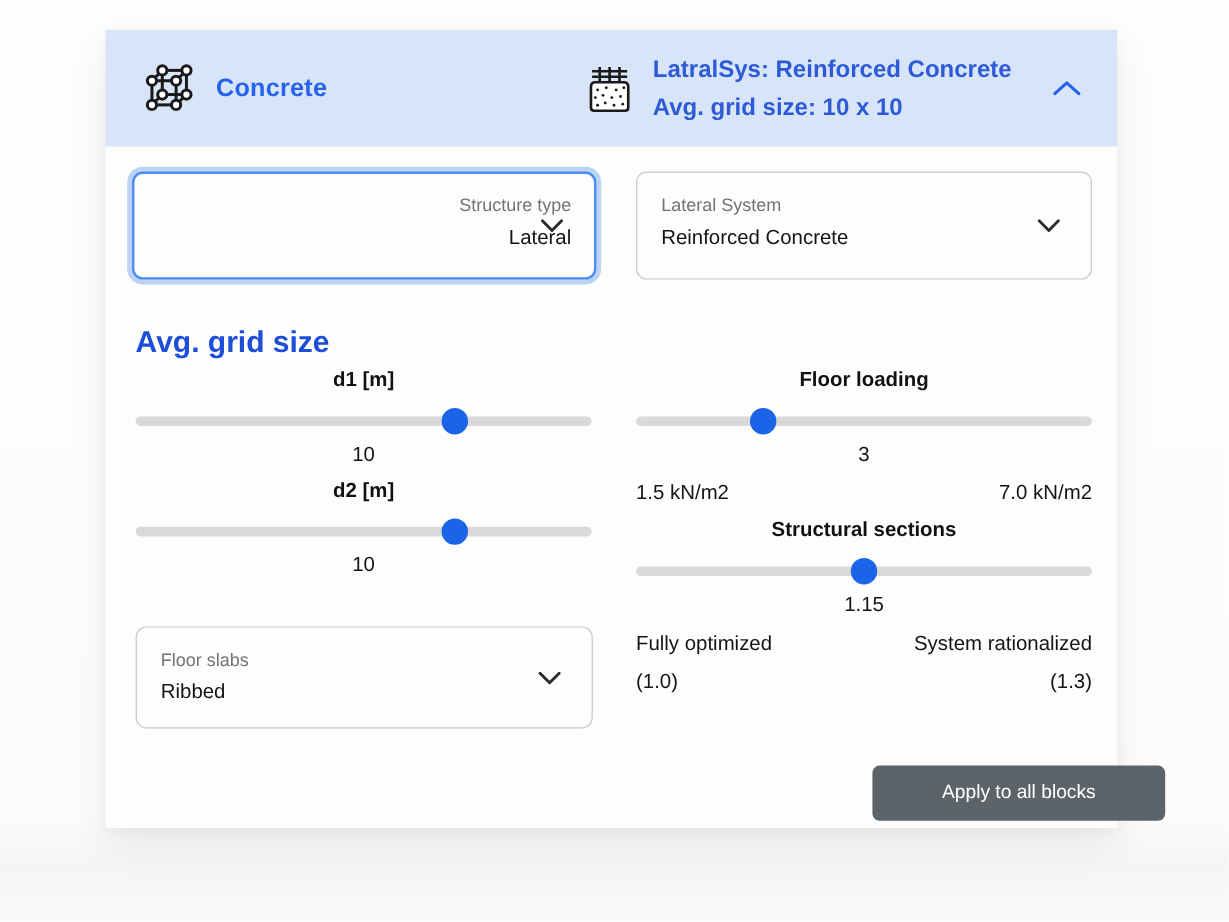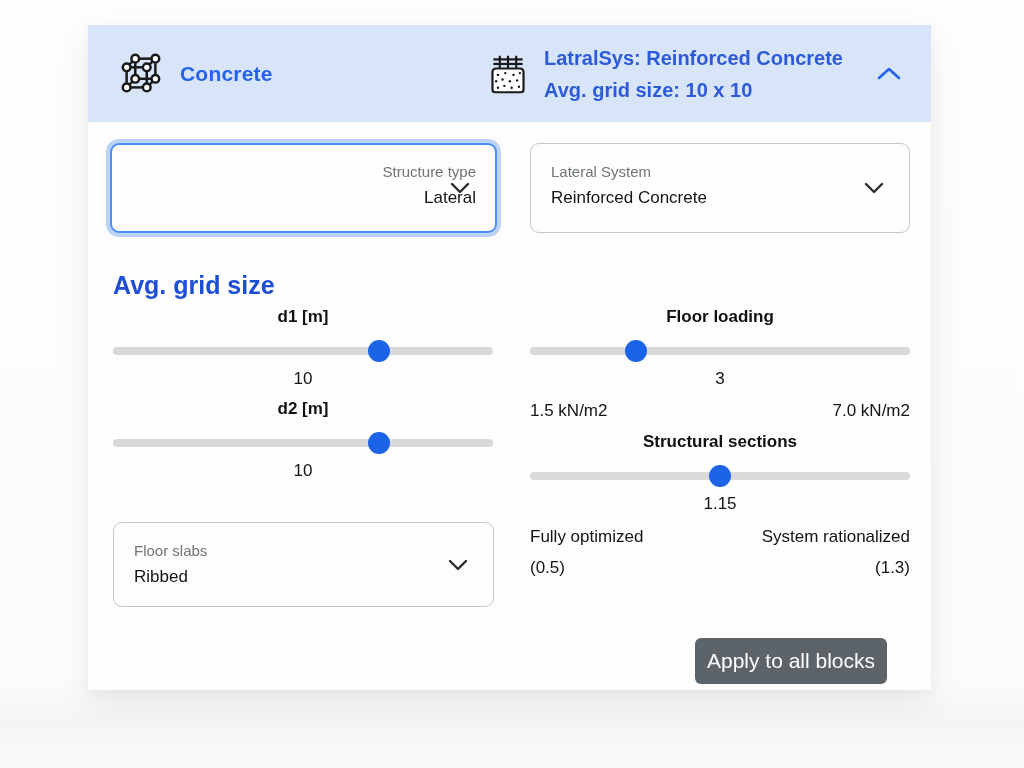--- a/index.html
+++ b/index.html
@@ -52,23 +52,23 @@
   }
   .slider .thumb {
     position:absolute; top:50%; transform:translateY(-50%);
     width:22px; height:22px; border-radius:50%; background:#1b64e8; cursor:grab;
   }
   .mm-row { display:flex; justify-content:space-between; font-size:17px; color:#141414; margin-top:7px; height:26px; line-height:26px; }
   .mm-row.tight { margin-top:8px; }
   .mm-row.vals { margin-top:5px; }
   
   .apply-btn {
-    position:absolute; left:607px; top:613px; width:192px; height:46px;
+    position:absolute; left:639px; top:613px; width:244px; height:46px;
     background:#5d6469; color:#fff; border:none; border-radius:6px;
-    font-family:inherit; font-size:21px; font-weight:400; cursor:pointer;
+    font-family:inherit; font-size:16px; font-weight:400; cursor:pointer;
     display:flex; align-items:center; justify-content:center;
   }
   svg { display:block; }
 </style>
 </head>
 <body>
 
 <div class="panel">
 
   <div class="hdr">
@@ -190,21 +190,21 @@
     <div class="slider">
       <div class="track"></div>
       <div class="thumb" style="left: calc(50% - 11px);"></div>
     </div>
     <div class="s-value">1.15</div>
     <div class="mm-row tight">
       <span>Fully optimized</span>
       <span>System rationalized</span>
     </div>
     <div class="mm-row vals">
-      <span>(0.5)</span>
+      <span>(1.0)</span>
       <span>(1.3)</span>
     </div>
   </div>
 
   <div class="sel" style="left:25px; top:497px; width:381px; height:85px;">
     <div class="sel-label">Floor slabs</div>
     <div class="sel-value">Ribbed</div>
     <span class="sel-chev">
       <svg width="26" height="18" viewBox="0 0 26 18" fill="none" stroke="#2b2b2b" stroke-width="2.4" stroke-linecap="round" stroke-linejoin="round">
         <polyline points="5,5 13,13 21,5"></polyline>

